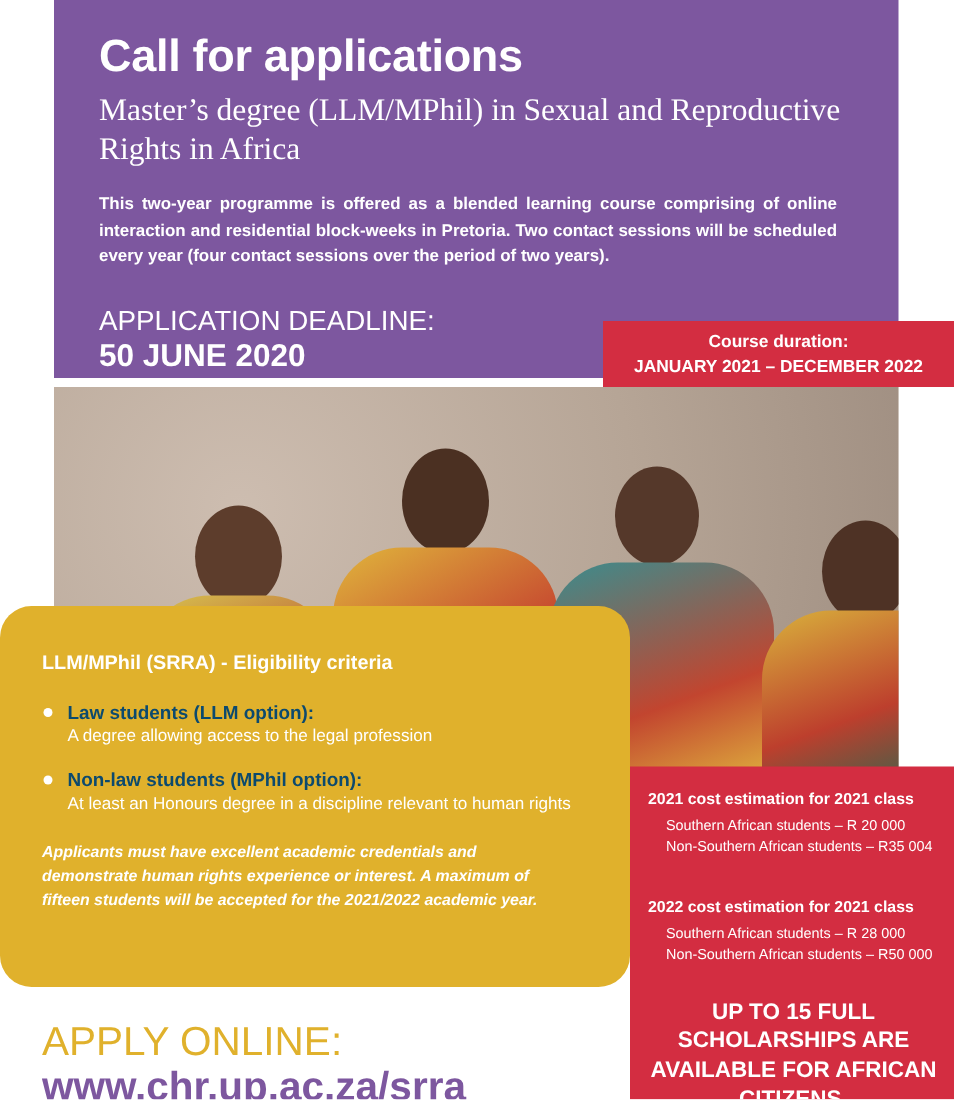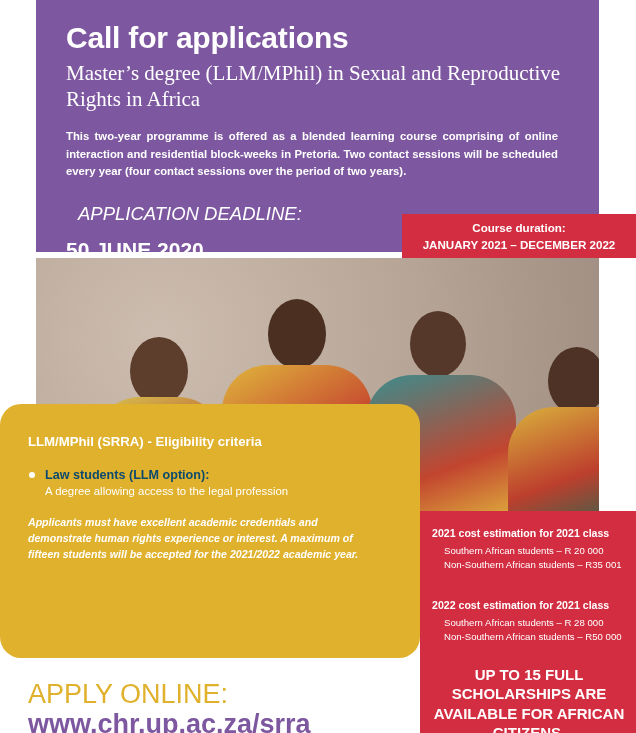--- a/index.html
+++ b/index.html
@@ -51,23 +51,22 @@
     font-weight: bold;
     line-height: 1.55;
     text-align: justify;
     margin: 0 0 22px 0;
     width: 492px;
   }
   .deadline-label {
     color: #ffffff;
     font-size: 18.5px;
     line-height: 1.22;
-    margin: 12px;
+    margin: 0;
     font-weight: normal;
-    font-style: italic;
   }
   .deadline-date {
     color: #ffffff;
     font-size: 21px;
     font-weight: bold;
     line-height: 1.2;
     margin: 0;
   }
 
   
@@ -282,28 +281,32 @@
     </div>
   </div>
 
   <div class="yellow-block">
     <div class="elig-title">LLM/MPhil (SRRA) - Eligibility criteria</div>
     <ul class="elig-list">
       <li class="elig-item">
         <span class="elig-head">Law students (LLM option):</span>
         <span class="elig-sub">A degree allowing access to the legal profession</span>
       </li>
+      <li class="elig-item">
+        <span class="elig-head">Non-law students (MPhil option):</span>
+        <span class="elig-sub">At least an Honours degree in a discipline relevant to human rights</span>
+      </li>
     </ul>
     <p class="elig-note">Applicants must have excellent academic credentials and demonstrate human rights experience or interest. A maximum of fifteen students will be accepted for the 2021/2022 academic year.</p>
   </div>
 
   <div class="red-block">
     <div class="cost-title">2021 cost estimation for 2021 class</div>
     <div class="cost-line">Southern African students – R 20 000</div>
-    <div class="cost-line">Non-Southern African students – R35 001</div>
+    <div class="cost-line">Non-Southern African students – R35 004</div>
     <div class="cost-title second">2022 cost estimation for 2021 class</div>
     <div class="cost-line">Southern African students – R 28 000</div>
     <div class="cost-line">Non-Southern African students – R50 000</div>
     <p class="schol">UP TO 15 FULL SCHOLARSHIPS ARE AVAILABLE FOR AFRICAN CITIZENS.</p>
   </div>
 
   <div class="apply-area">
     <p class="apply-label">APPLY ONLINE:</p>
     <p class="apply-url">www.chr.up.ac.za/srra</p>
   </div>

